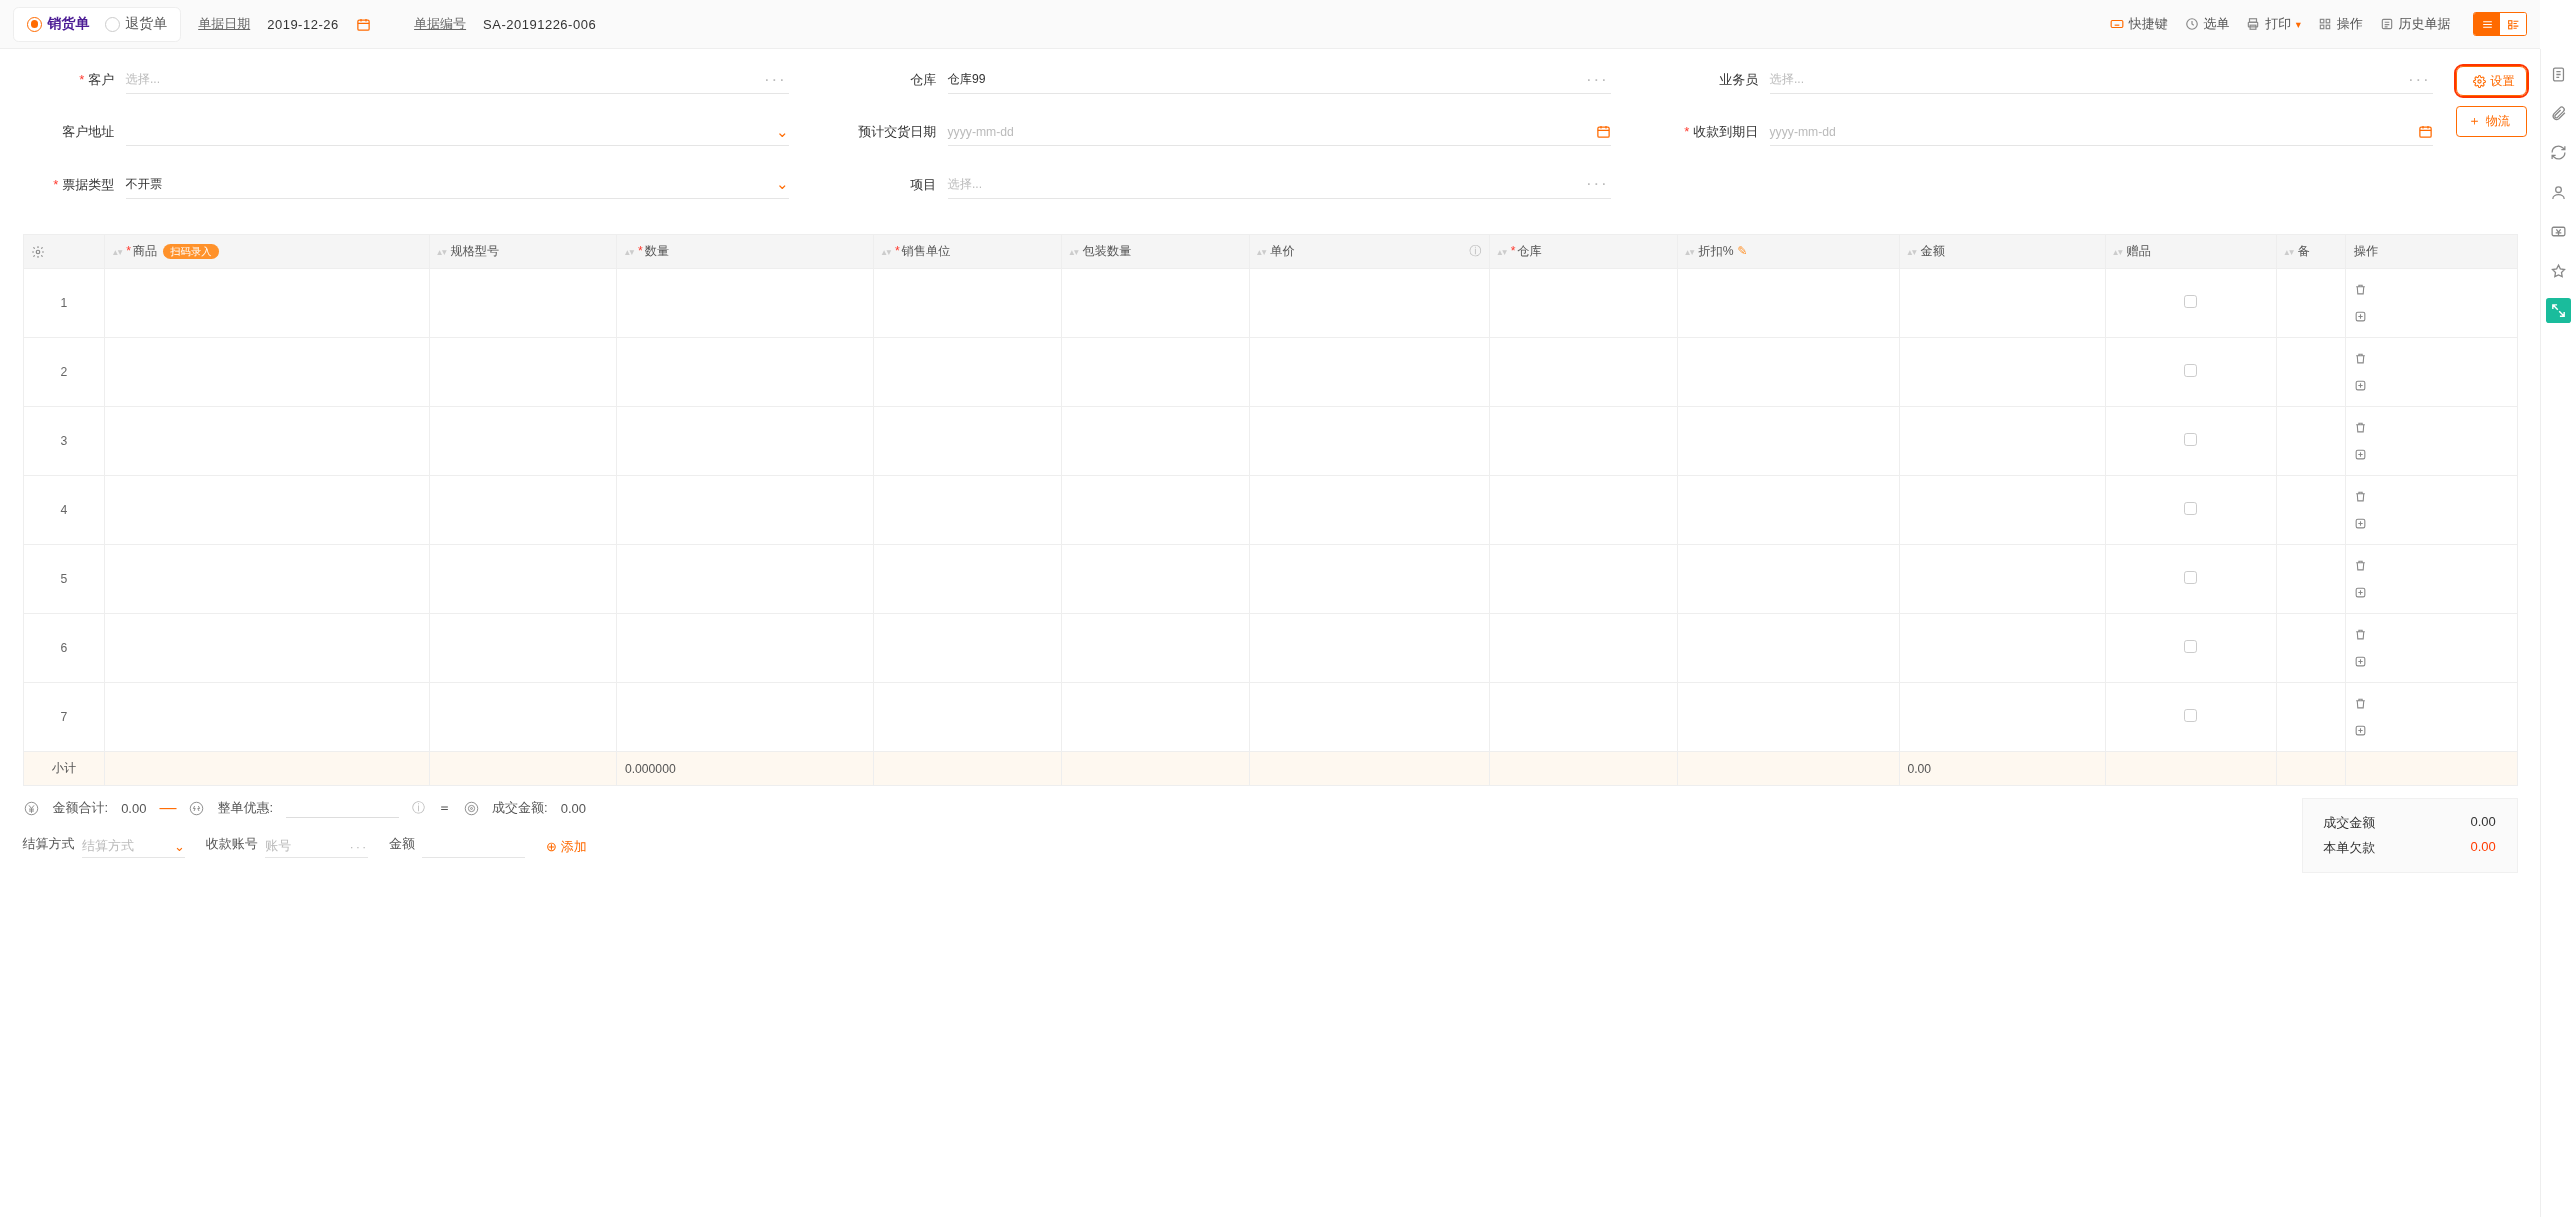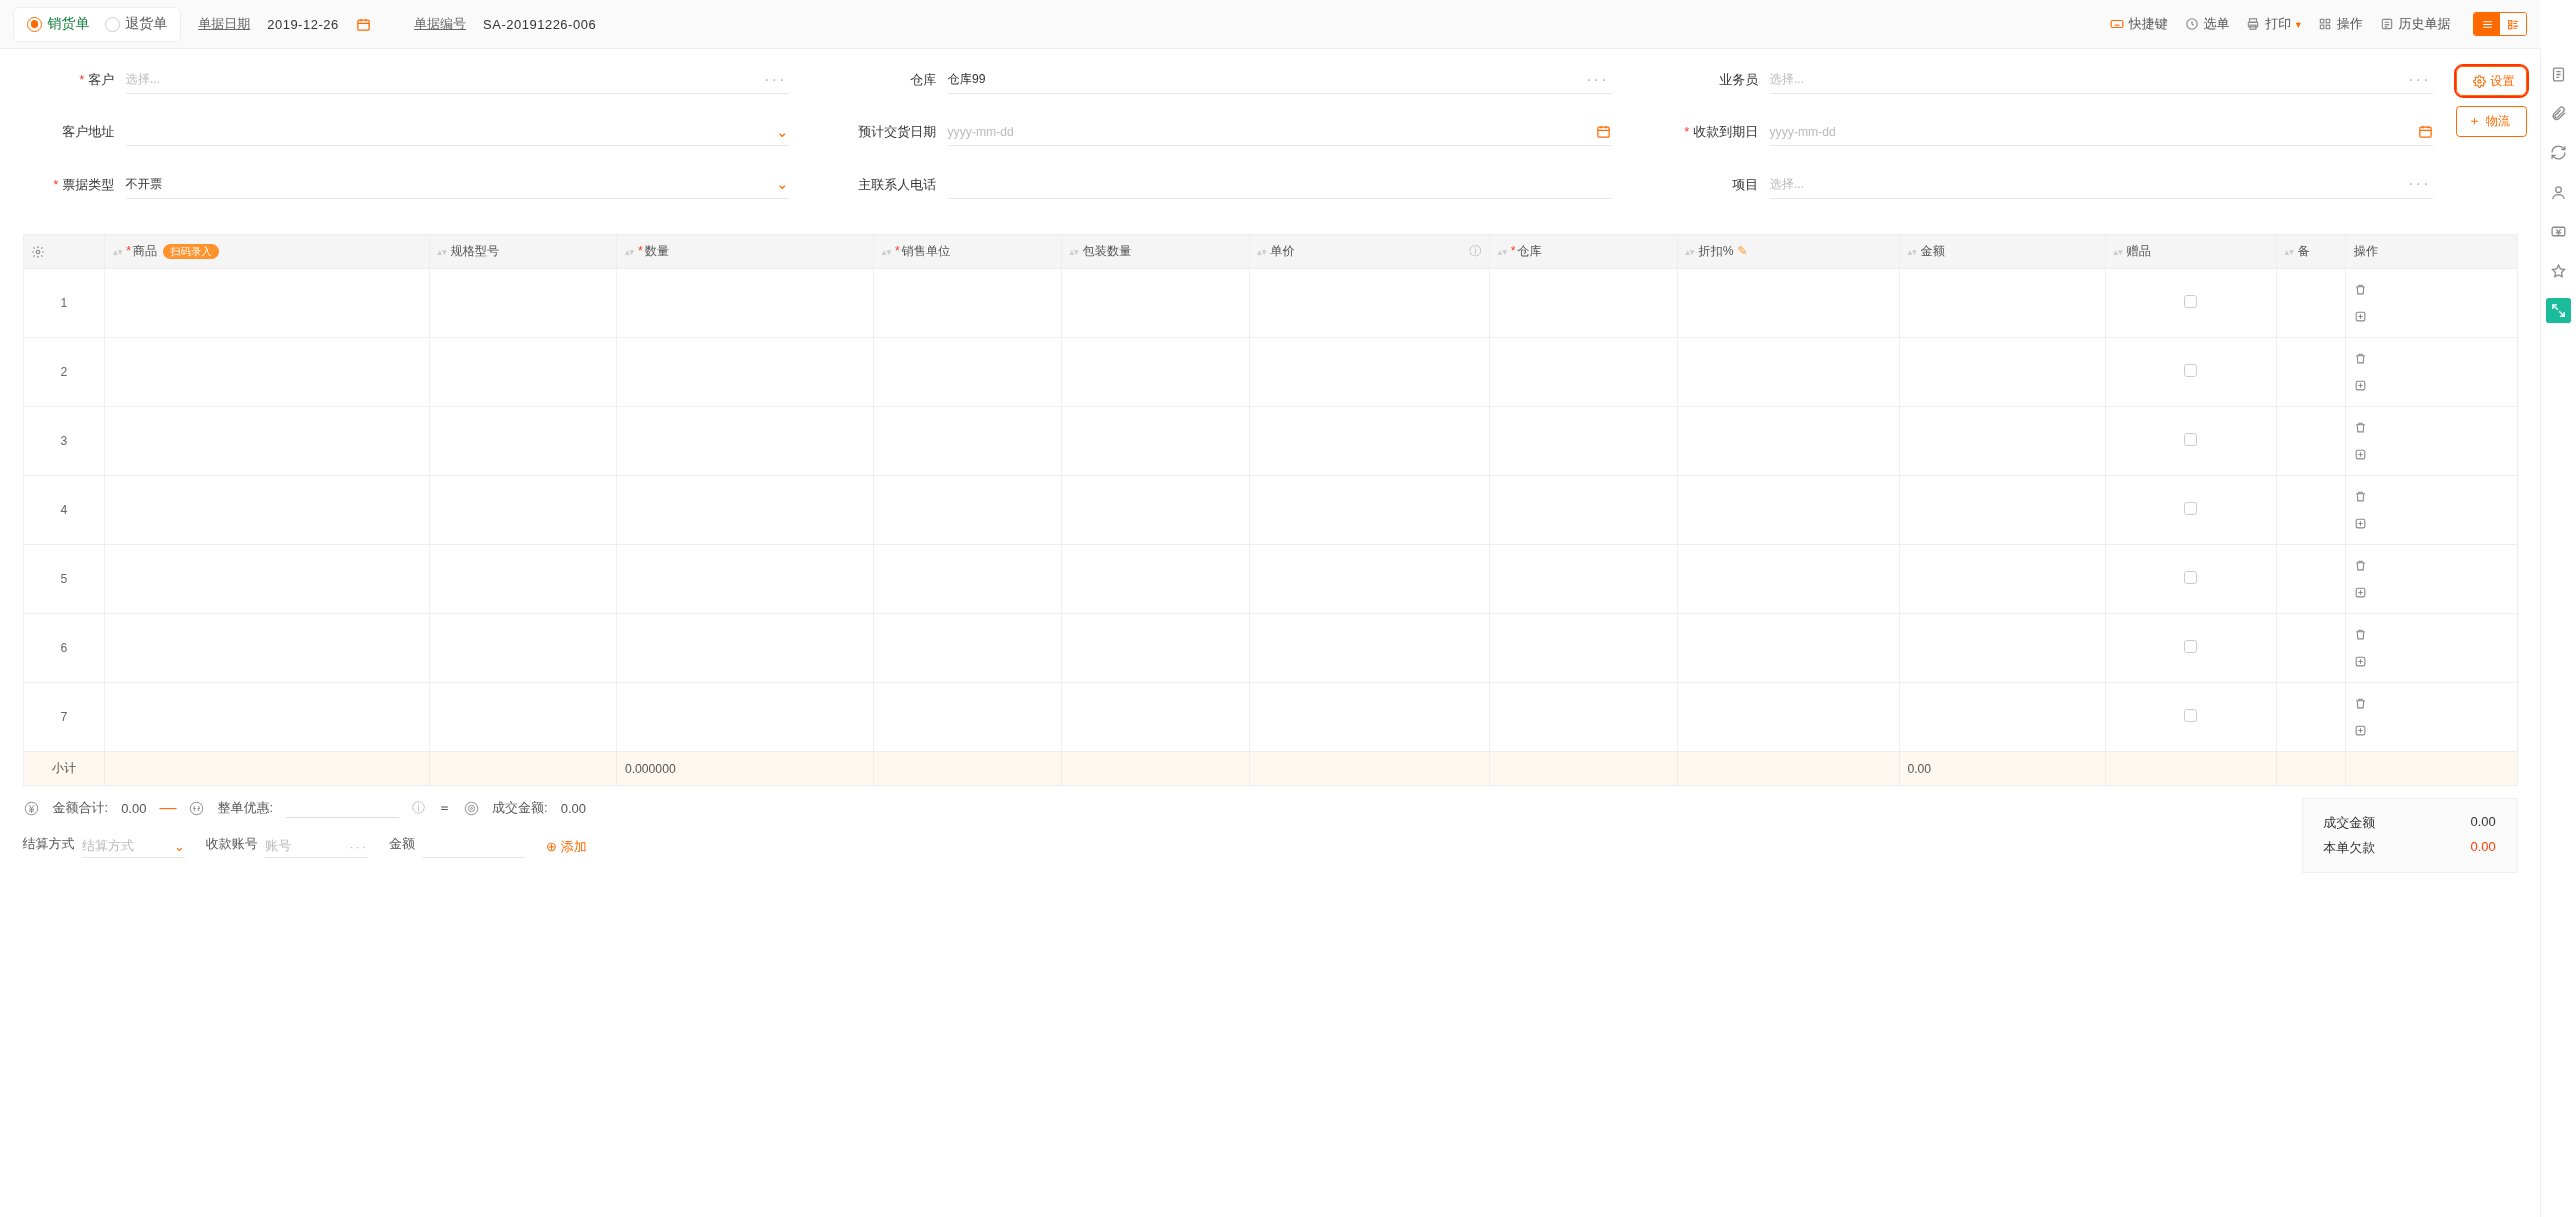--- a/index.html
+++ b/index.html
@@ -2,21 +2,21 @@
 <html style="font-size:15px"><head>
 <meta charset="utf-8">
 <style>
   * { box-sizing: border-box; margin: 0; padding: 0; }
   body { font-family: "Helvetica Neue", Arial, "PingFang SC", "Microsoft YaHei", sans-serif; font-size: 12.2px; color: #333; background: #fff; }
   .app { display: flex; width: 100%; height: 100vh; }
   .main { flex: 1; display: flex; flex-direction: column; min-width: 0; }
   .top-bar { display: flex; align-items: center; height: 49px; padding: 0 13px; border-bottom: 0.9px solid #eee; background: #fafafa; }
   .doc-type { display: flex; align-items: center; gap: 15px; border: 0.9px solid #eee; border-radius: 5.6px; padding: 7.5px 13px; background: #fff; margin-right: 17px;}
   .radio { display: inline-flex; align-items: center; gap: 5.6px; cursor: pointer; font-size: 14px; color: #555;}
-  .radio.active { color: #15803d; font-weight: 400;}
+  .radio.active { color: #4c1d95; font-weight: 700;}
   .radio-dot { width: 15px; height: 15px; border: 1.9px solid #ccc; border-radius: 50%; display: inline-flex; align-items:center; justify-content:center;}
   .radio.active .radio-dot { border-color: #ff6a00;}
   .radio-dot-inner { width: 7.5px; height: 7.5px; border-radius:50%; background:#ff6a00; display:none;}
   .radio.active .radio-dot-inner { display:block;}
   .meta { display: flex; align-items: center; gap: 17px; color:#333; font-size:13px;}
   .meta .lbl { color:#666;text-decoration:underline;}
   .meta .val { font-weight:500; letter-spacing:0.5px;}
   .meta .cal { color:#ff6a00; font-size:15px;}
   .top-actions { margin-left: auto; display: flex; align-items:center; gap: 17px; color:#555; font-size:13px;}
   .top-actions .act { display:inline-flex; align-items:center; gap:4.7px; cursor:pointer;}
@@ -227,24 +227,20 @@
               </span>
             </span>
         </div>
 
         <div class="fld">
           <span class="lbl"><span class="req">*</span><span>票据类型</span></span>
           <span class="ctrl">
               <span class="val">不开票</span>
               <span class="suffix">⌄</span>
             </span>
-        </div>
-        <div class="fld">
-          <span class="lbl"><span>主联系人电话</span></span>
-          <span class="ctrl"></span>
         </div>
         <div class="fld">
           <span class="lbl"><span>项目</span></span>
           <span class="ctrl">
               <span class="ph">选择...</span>
               <span class="dots">···</span>
             </span>
         </div>
 
         <div></div>

